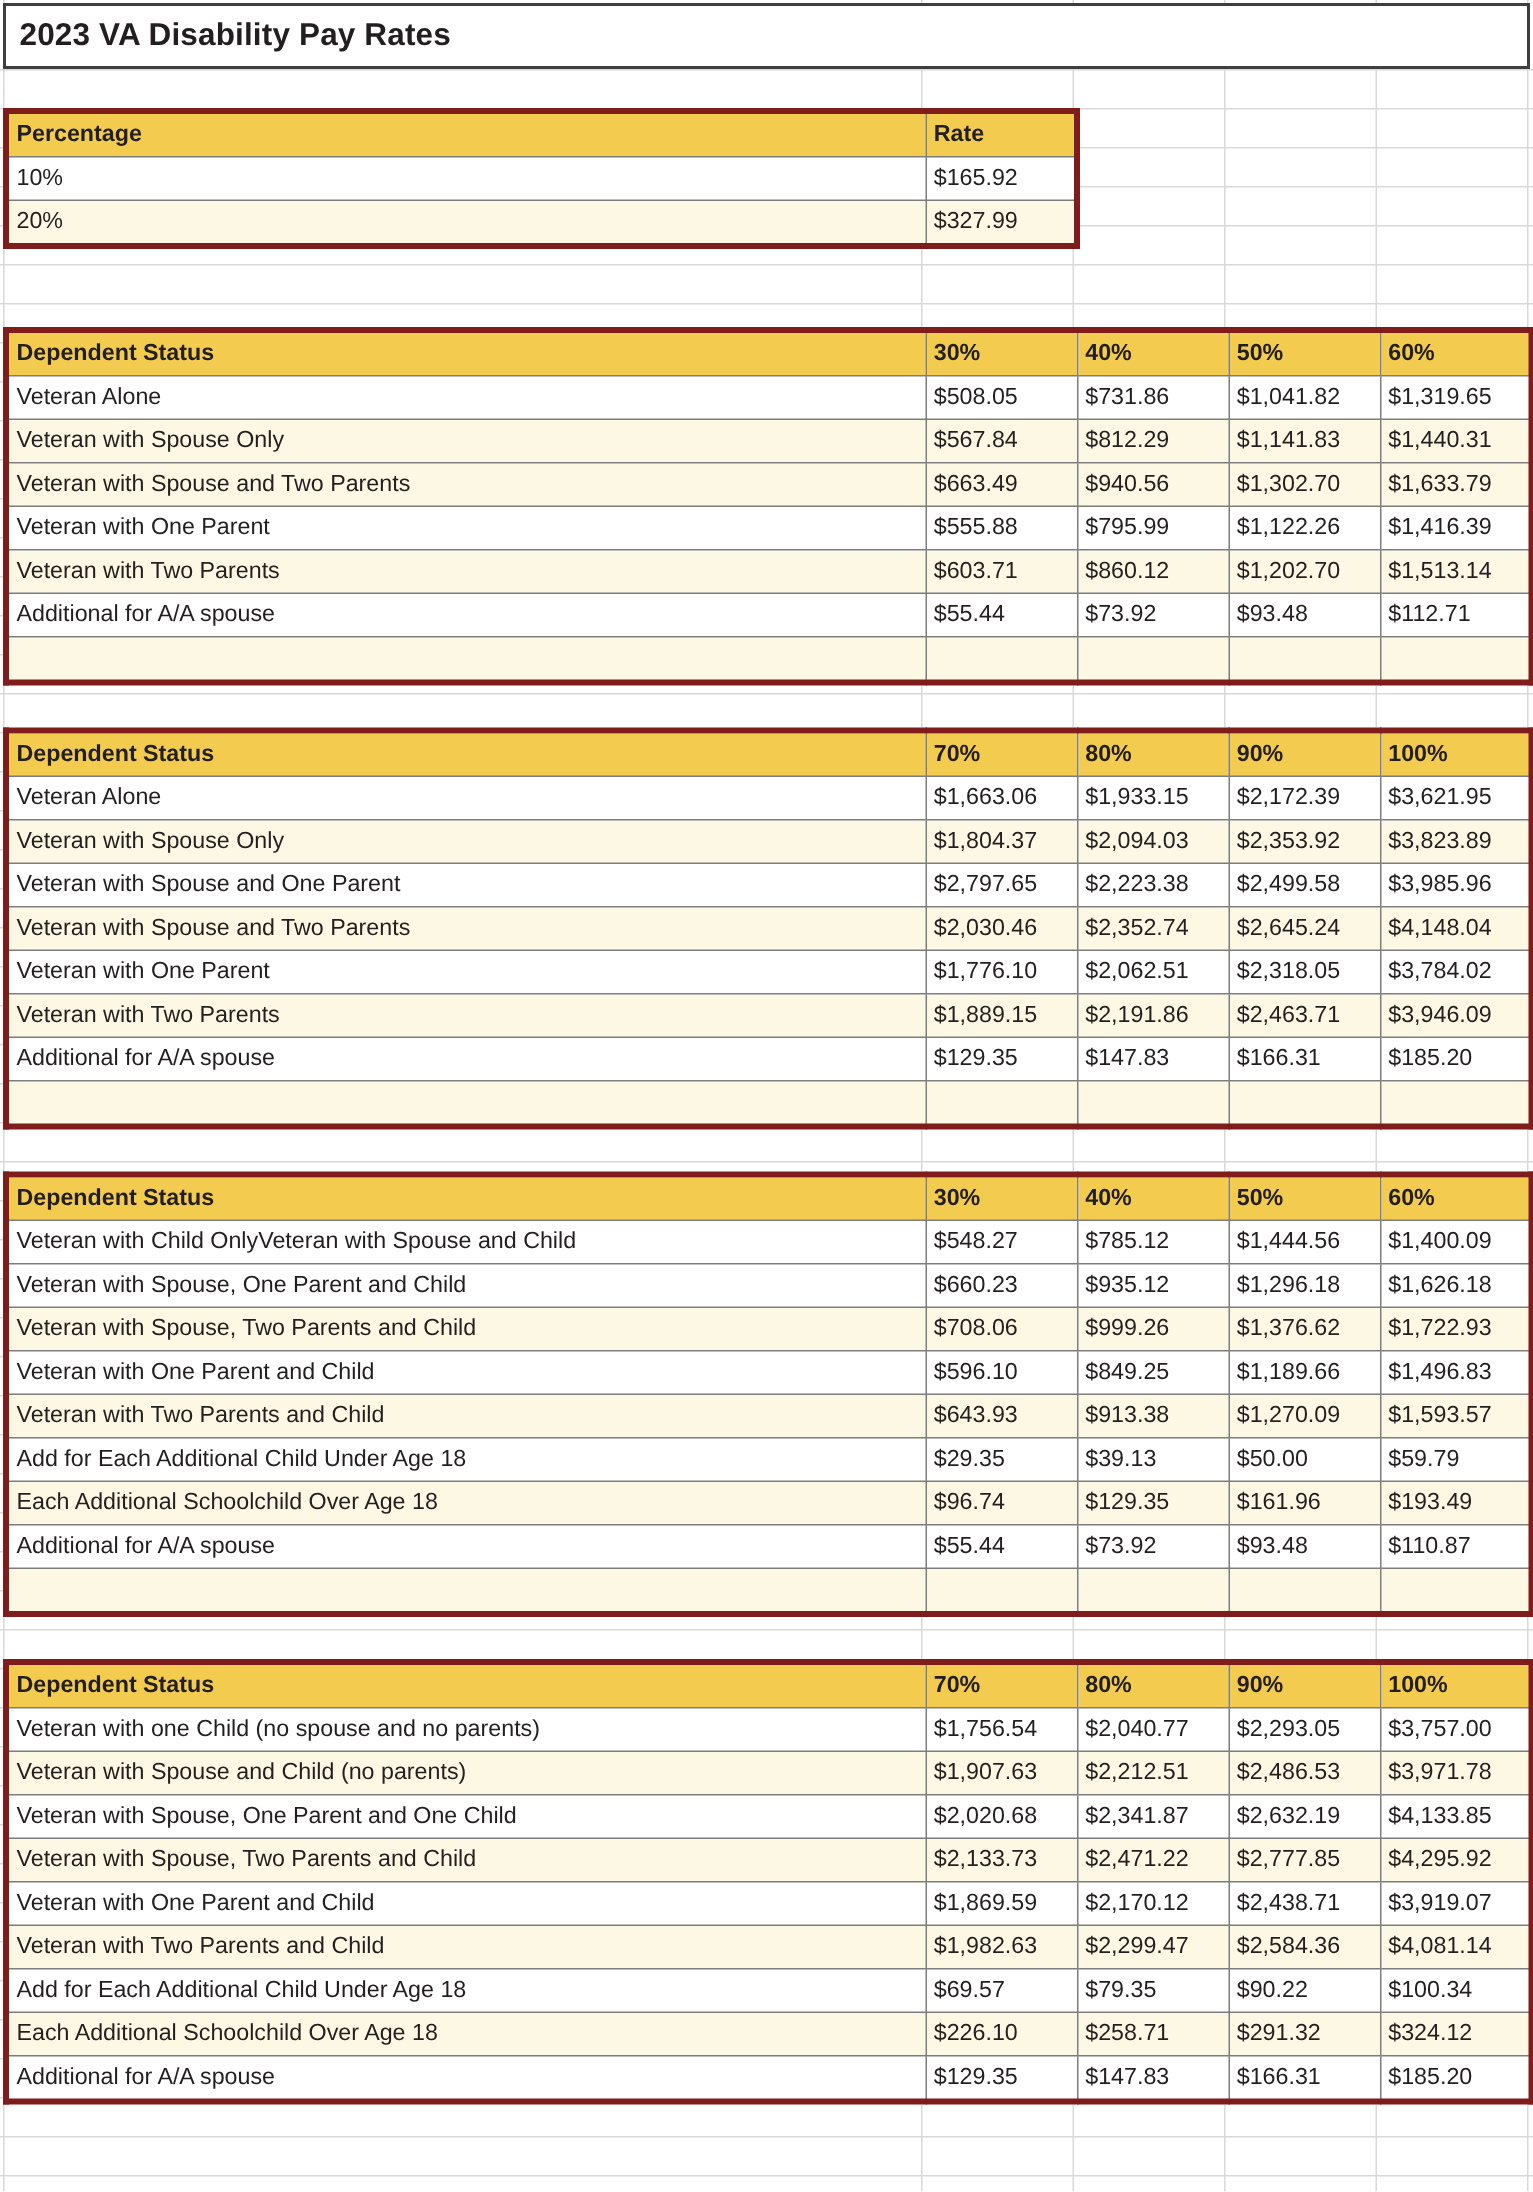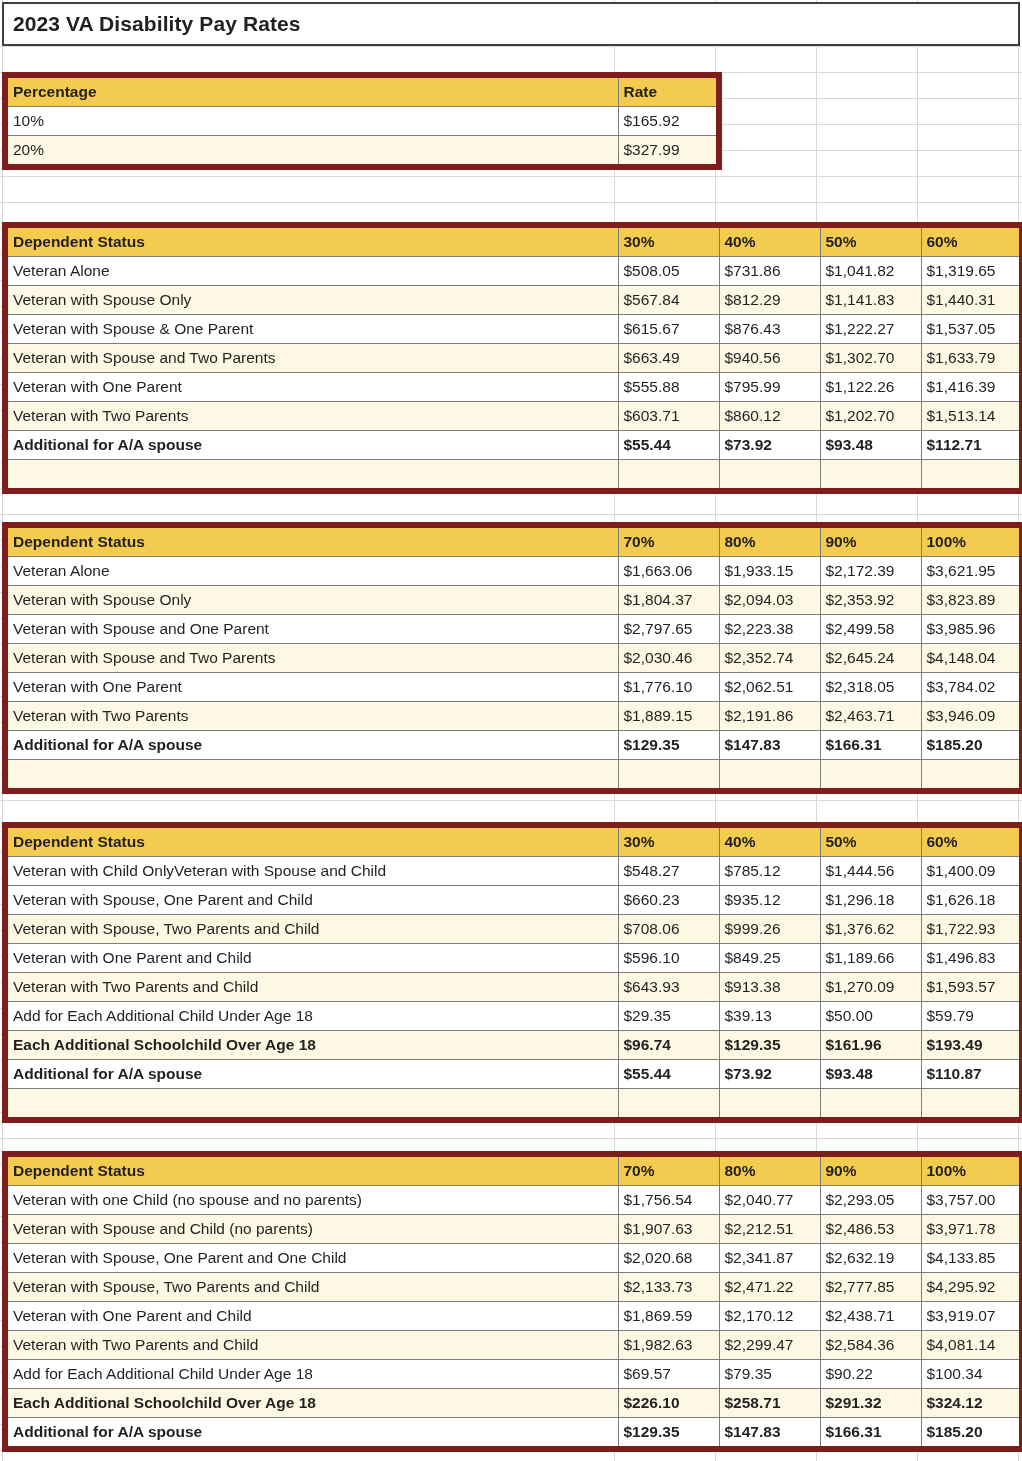--- a/index.html
+++ b/index.html
@@ -74,21 +74,21 @@
   .spacer {
     width: 1018px;
     margin-left: 2px;
   }
 
   
   table.xl {
     border-collapse: collapse;
     table-layout: fixed;
     margin-left: 2px;
-    border: 6px solid #7f1d1d;
+    border: 4px solid #7f1d1d;
     background: #ffffff;
   }
   table.xl td, table.xl th {
     border: 1px solid #7d7d7d;
     font-size: 15.5px;
     font-weight: normal;
     text-align: left;
     padding: 0 5px;
     height: 28px;
     line-height: 28px;
@@ -96,21 +96,21 @@
     overflow: hidden;
     color: #231f20;
   }
   table.xl th {
     background: #f2cb4f;
     font-weight: bold;
     color: #231f20;
   }
   tr.alt td { background: #fdf8e3; }
   tr.plain td { background: #ffffff; }
-  tr.bold td { font-weight: bold; }
+  tr.bold td { font-weight: normal; }
   tr.blank td { height: 28px; }
 
   
   table.small-tbl { width: 714px; }
   table.small-tbl col.c-label { width: 613px; }
   table.small-tbl col.c-rate  { width: 101px; }
 
   
   table.big-tbl { width: 1018px; }
   table.big-tbl col.c-label { width: 613px; }
@@ -246,27 +246,20 @@
             <td>$1,041.82</td>
             <td>$1,319.65</td>
           </tr>
           <tr class="alt">
             <td>Veteran with Spouse Only</td>
             <td>$567.84</td>
             <td>$812.29</td>
             <td>$1,141.83</td>
             <td>$1,440.31</td>
           </tr>
-          <tr class="plain">
-            <td>Veteran with Spouse &amp; One Parent</td>
-            <td>$615.67</td>
-            <td>$876.43</td>
-            <td>$1,222.27</td>
-            <td>$1,537.05</td>
-          </tr>
           <tr class="alt">
             <td>Veteran with Spouse and Two Parents</td>
             <td>$663.49</td>
             <td>$940.56</td>
             <td>$1,302.70</td>
             <td>$1,633.79</td>
           </tr>
           <tr class="plain">
             <td>Veteran with One Parent</td>
             <td>$555.88</td>

